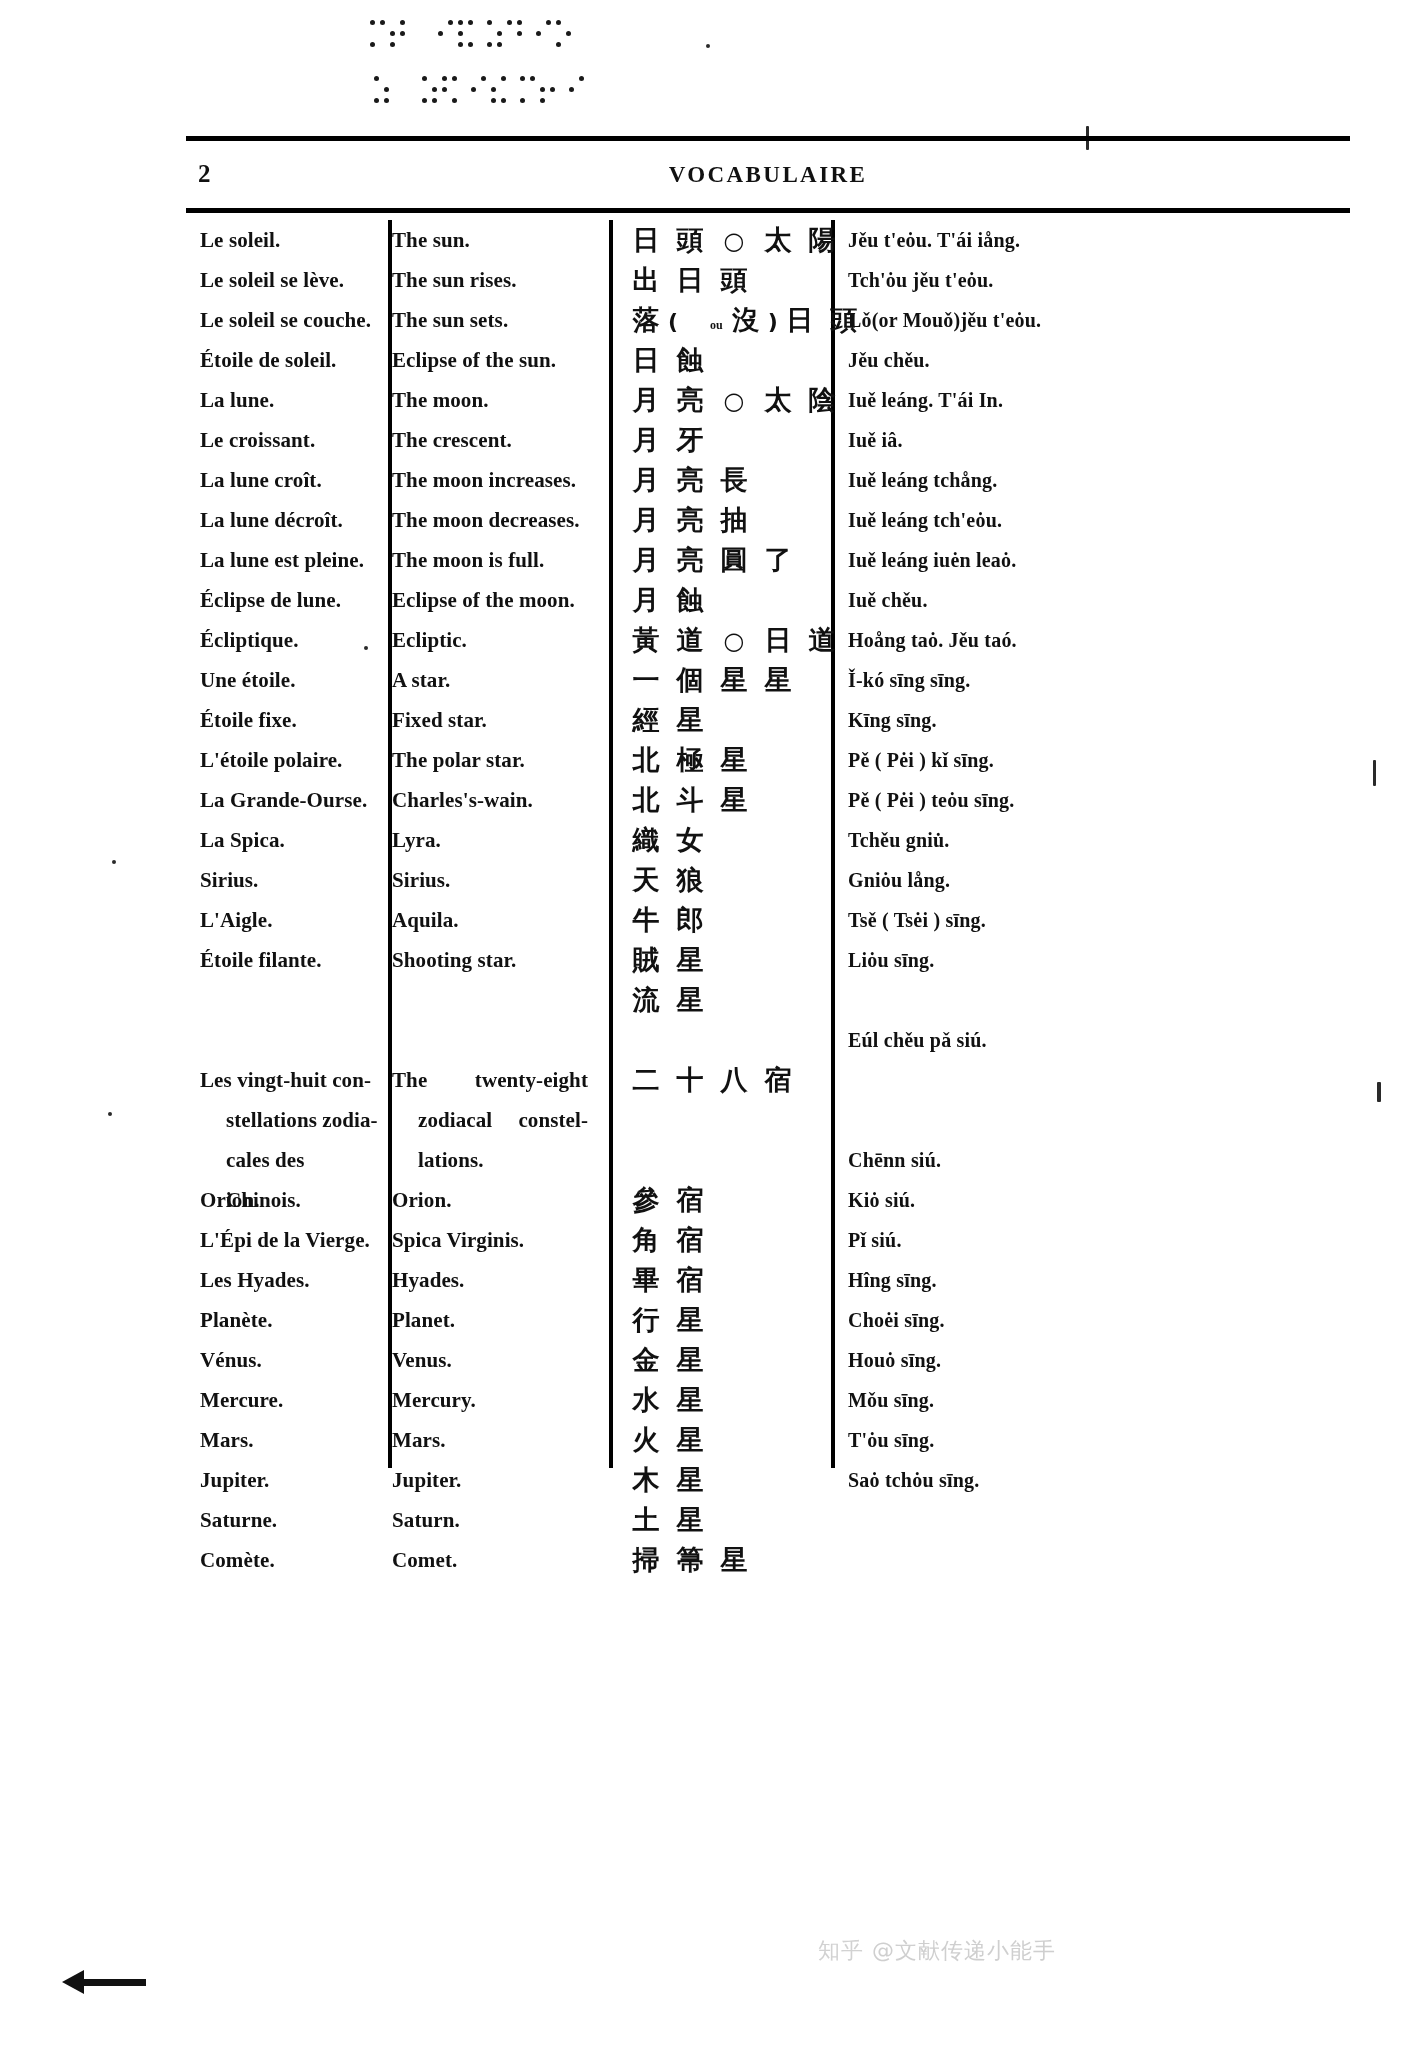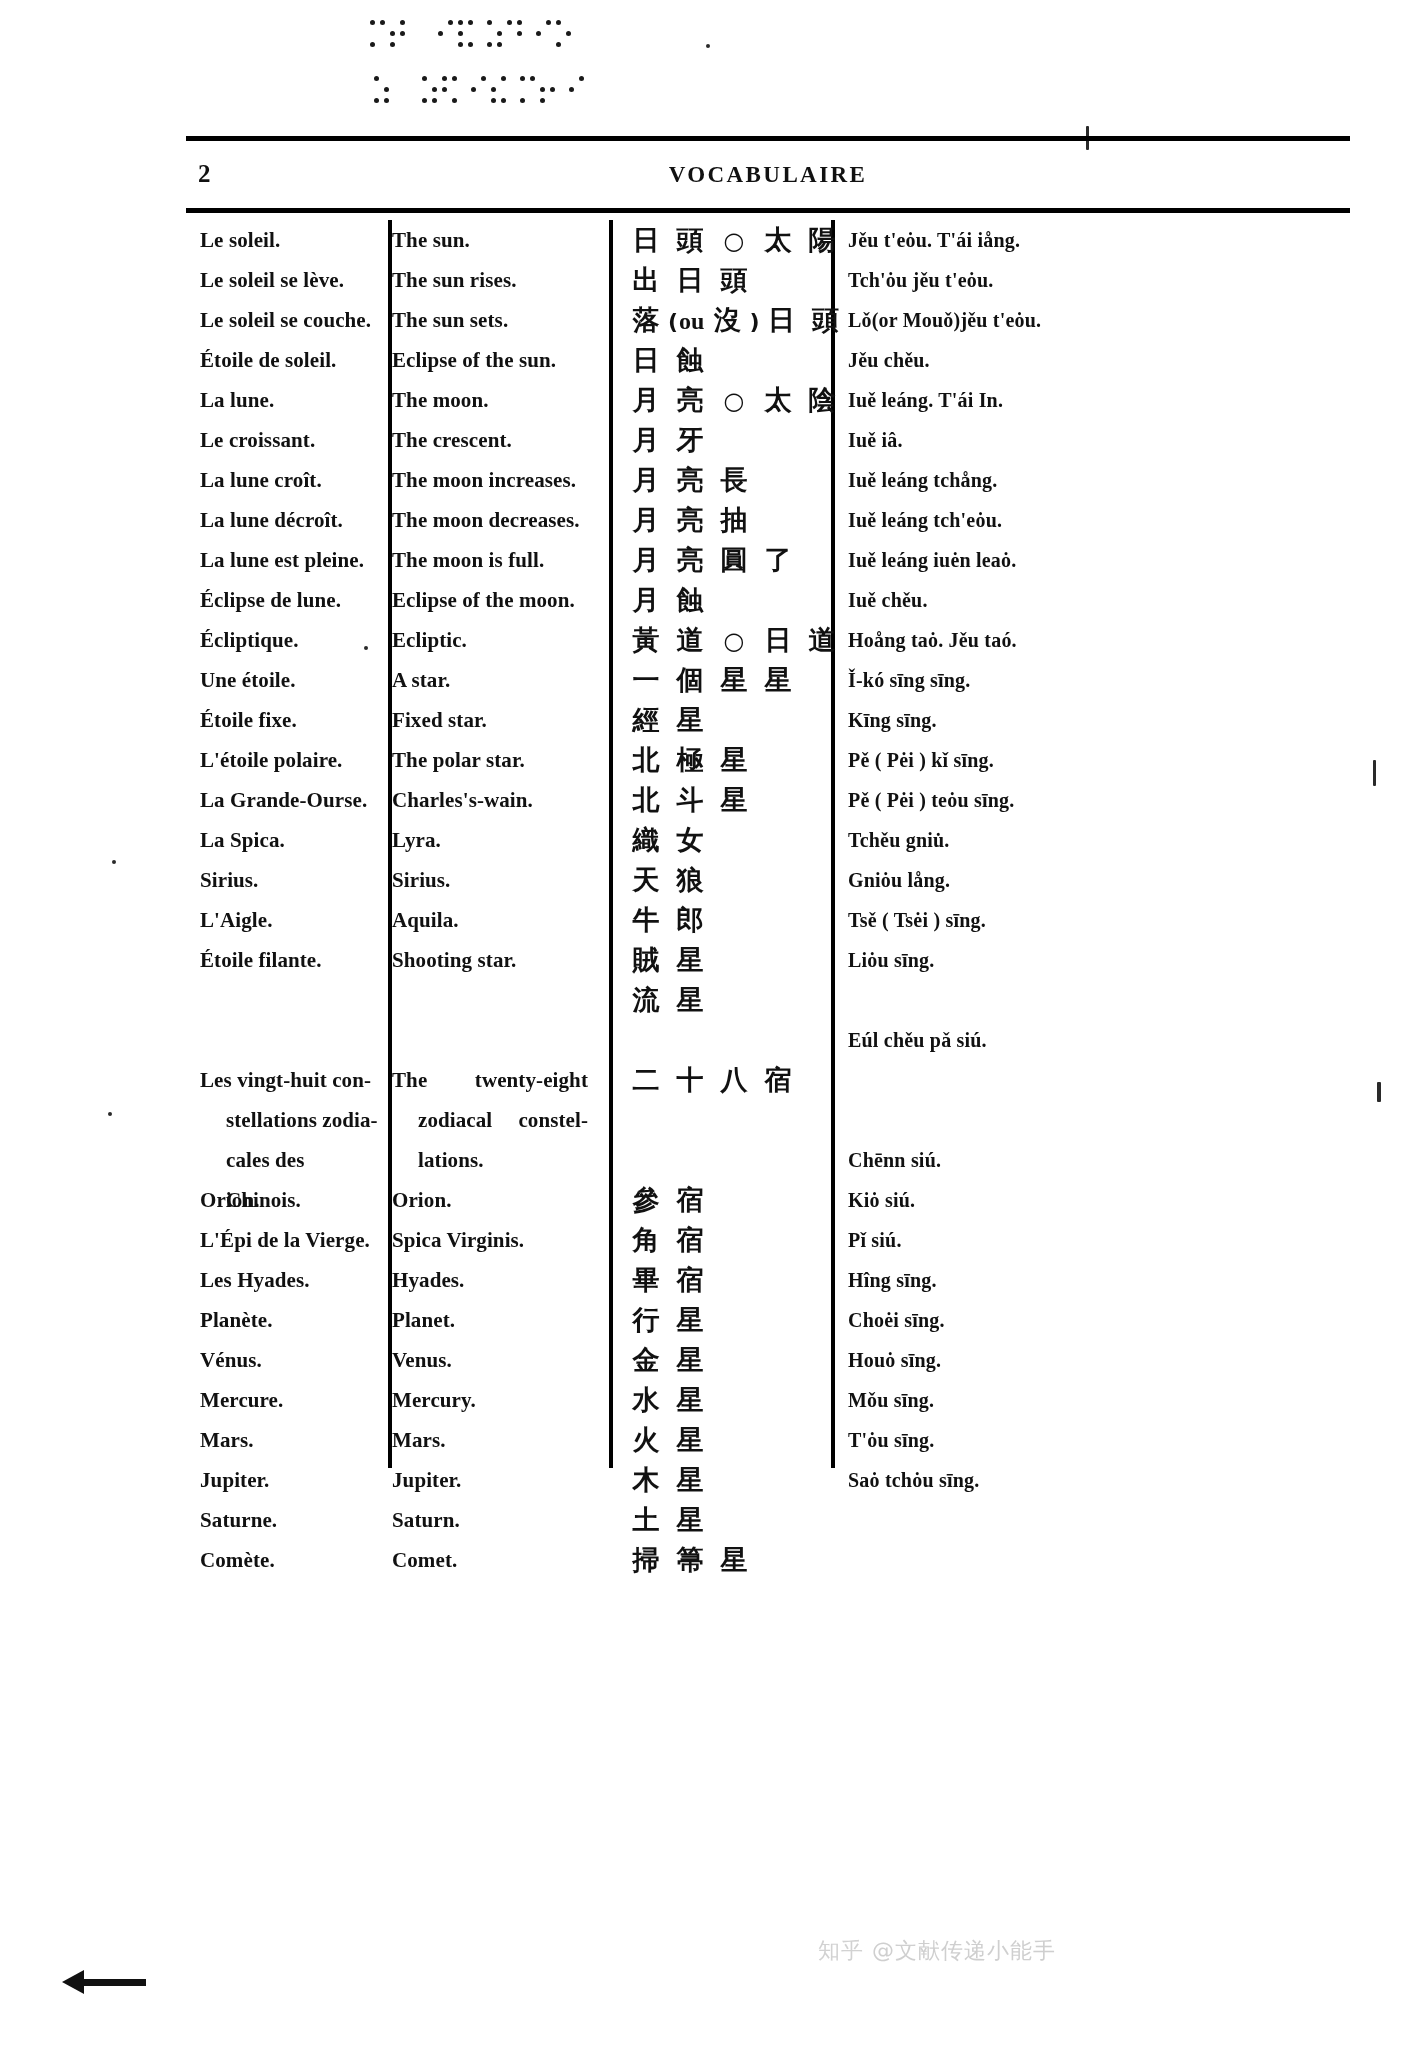--- a/index.html
+++ b/index.html
@@ -179,23 +179,24 @@
     font-size: 24px;
   }
   .zh-paren {
     display: inline-block;
     font-size: 22px;
     font-weight: bold;
   }
   .zh-ou {
     display: inline-block;
     font-family: "Liberation Serif", serif;
-    font-size: 24px;
+    font-size: 12px;
     font-weight: bold;
     padding: 0 1px;
+    margin-left: 31px;
   }
 
   .col-rom .entry {
     font-family: "Liberation Serif", "DejaVu Serif", serif;
     font-weight: bold;
     font-size: 20px;
     letter-spacing: 0.2px;
   }
 
   .blank { height: 40px; display: block; }

